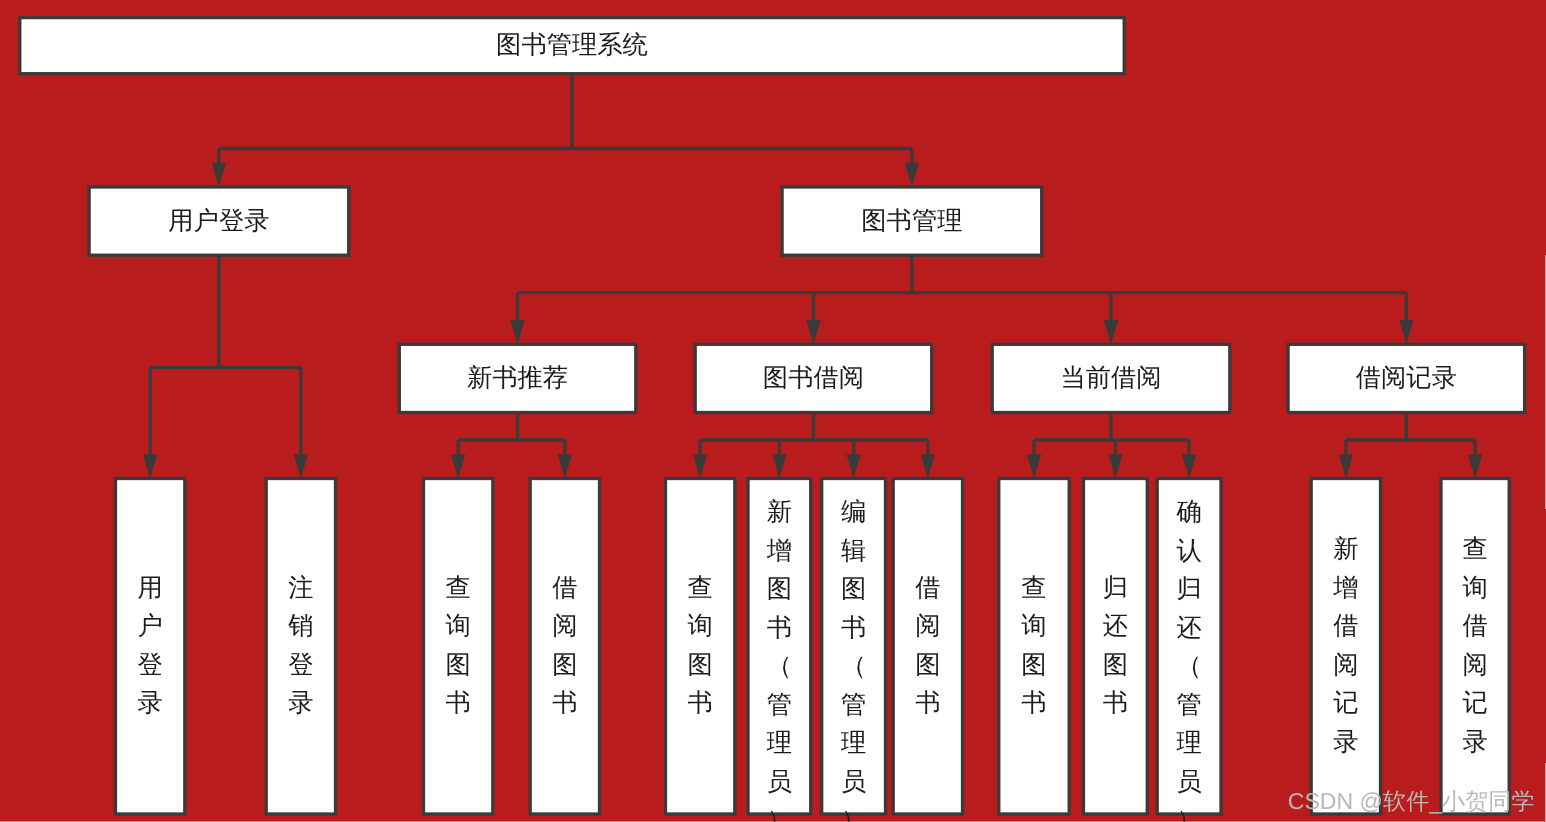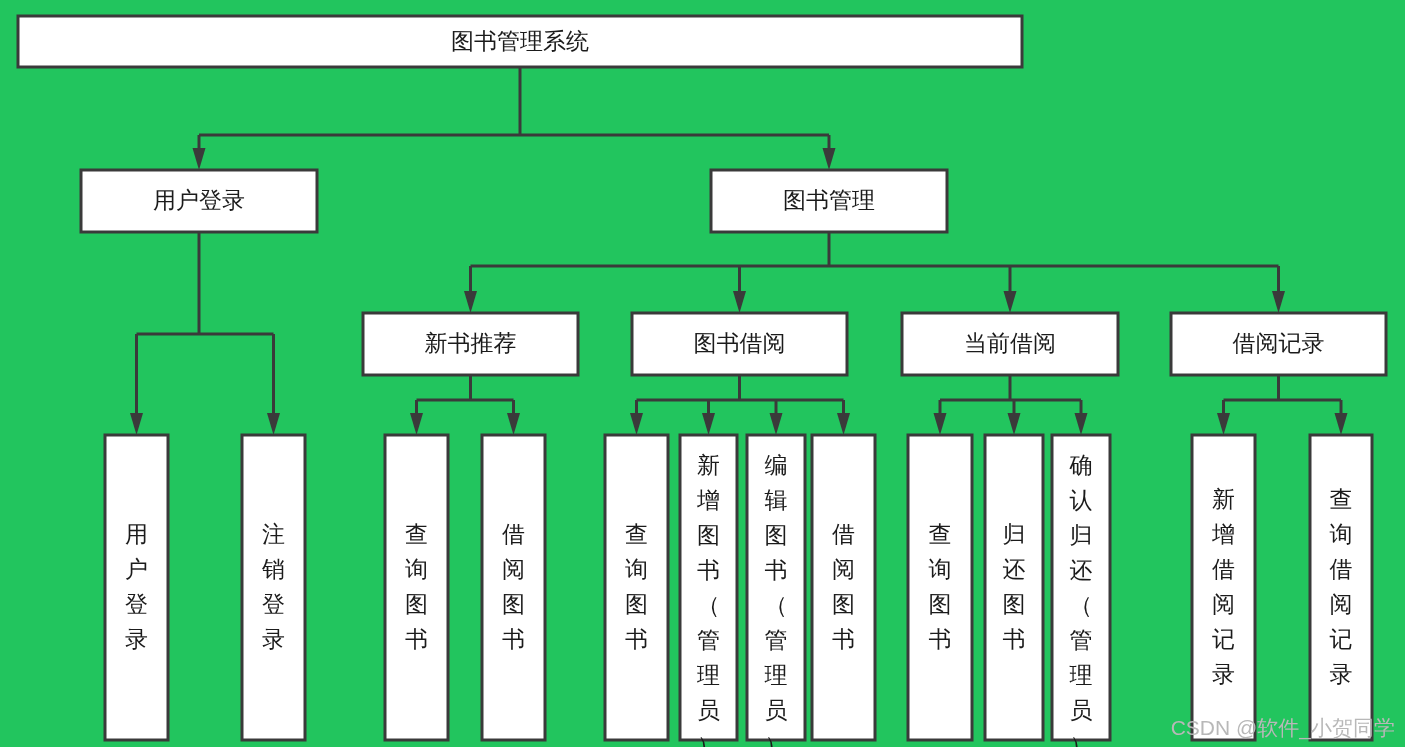--- a/index.html
+++ b/index.html
@@ -8,21 +8,21 @@
     padding: 0;
     background: #ffffff;
   }
   body {
     font-family: "Liberation Sans", "DejaVu Sans", sans-serif;
   }
   #diagram-root {
     position: relative;
     width: 1405px;
     height: 747px;
-    background: #22c55e;
+    background: #b91c1c;
     overflow: hidden;
   }
   svg#tree-svg {
     position: absolute;
     left: 0;
     top: 0;
     width: 1405px;
     height: 747px;
     display: block;
   }

